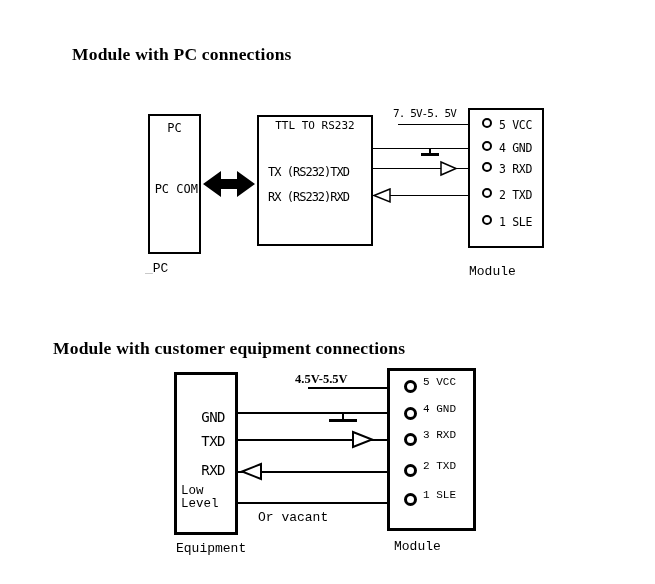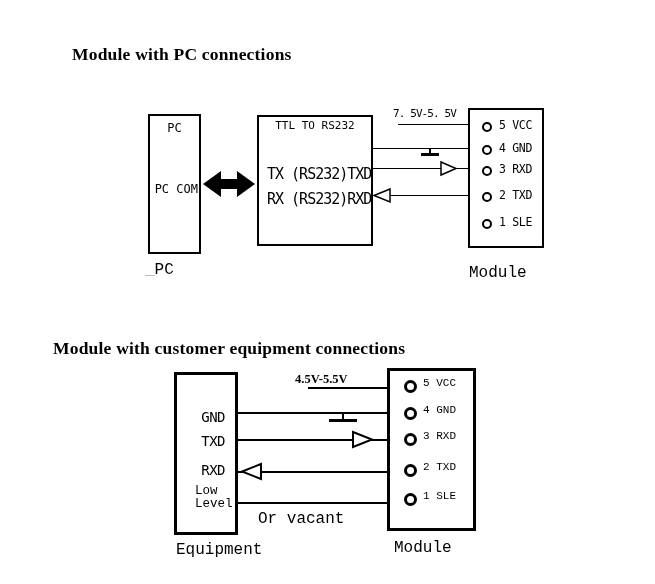--- a/index.html
+++ b/index.html
@@ -7,44 +7,44 @@
     position:relative;width:655px;height:584px;background:#ffffff;
     font-family:"DejaVu Sans Mono", monospace;color:#000;overflow:hidden;
   }
   .title{
     position:absolute;font-family:"Liberation Serif", serif;font-weight:bold;
     font-size:17.5px;white-space:nowrap;letter-spacing:0.2px;
   }
   .box{position:absolute;border:2px solid #000;background:#fff;box-sizing:border-box;}
   .box.thick{border-width:3px;}
   .caption{
-    position:absolute;font-family:"Liberation Mono", monospace;font-size:16px;
+    position:absolute;font-family:"Liberation Mono", monospace;font-size:13px;
     white-space:nowrap;
   }
   .caption .dash{color:#aaaaaa;}
   .pc-top-label{position:absolute;top:5px;left:0;right:0;text-align:center;font-size:12px;}
   .pc-com-label{position:absolute;top:66px;right:1px;font-size:12px;white-space:nowrap;}
   .conv-title{position:absolute;top:2px;left:0;right:0;text-align:center;font-size:11px;white-space:nowrap;}
   .conv-row{
-    position:absolute;left:8px;right:14px;display:flex;justify-content:flex-start;
-    font-size:15px;letter-spacing:-1px;white-space:nowrap;
+    position:absolute;left:8px;right:22px;display:flex;justify-content:flex-end;
+    font-size:12px;letter-spacing:-1px;white-space:nowrap;
   }
-  .pin-row{position:absolute;display:flex;align-items:flex-end;white-space:nowrap;}
+  .pin-row{position:absolute;display:flex;align-items:flex-start;white-space:nowrap;}
   .pin-circle{
     display:inline-block;border-radius:50%;background:#fff;border:2.5px solid #000;
     width:6px;height:6px;flex:0 0 auto;
   }
   .pin-circle.big{border-width:3px;width:7px;height:7px;}
   .pin-label-top{margin-left:7px;font-size:11.5px;letter-spacing:-0.3px;}
   .pin-label-bot{
     margin-left:6px;font-size:11px;font-family:"Liberation Mono", monospace;
     transform:translateY(-4px);
   }
   .eq-signal{position:absolute;right:10px;font-size:14px;letter-spacing:-0.5px;text-align:right;}
-  .eq-note{position:absolute;left:4px;font-size:12.5px;font-family:"Liberation Mono", monospace;white-space:nowrap;margin-left:14px;}
+  .eq-note{position:absolute;left:4px;font-size:12.5px;font-family:"Liberation Mono", monospace;white-space:nowrap;}
   .volt-top{position:absolute;font-size:11px;letter-spacing:-0.9px;white-space:nowrap;}
   .volt-bot{
     position:absolute;font-family:"Liberation Serif", serif;font-weight:bold;
     font-size:12.5px;white-space:nowrap;
   }
   svg.wires{position:absolute;left:0;top:0;}
 </style>
 </head>
 <body>
 

